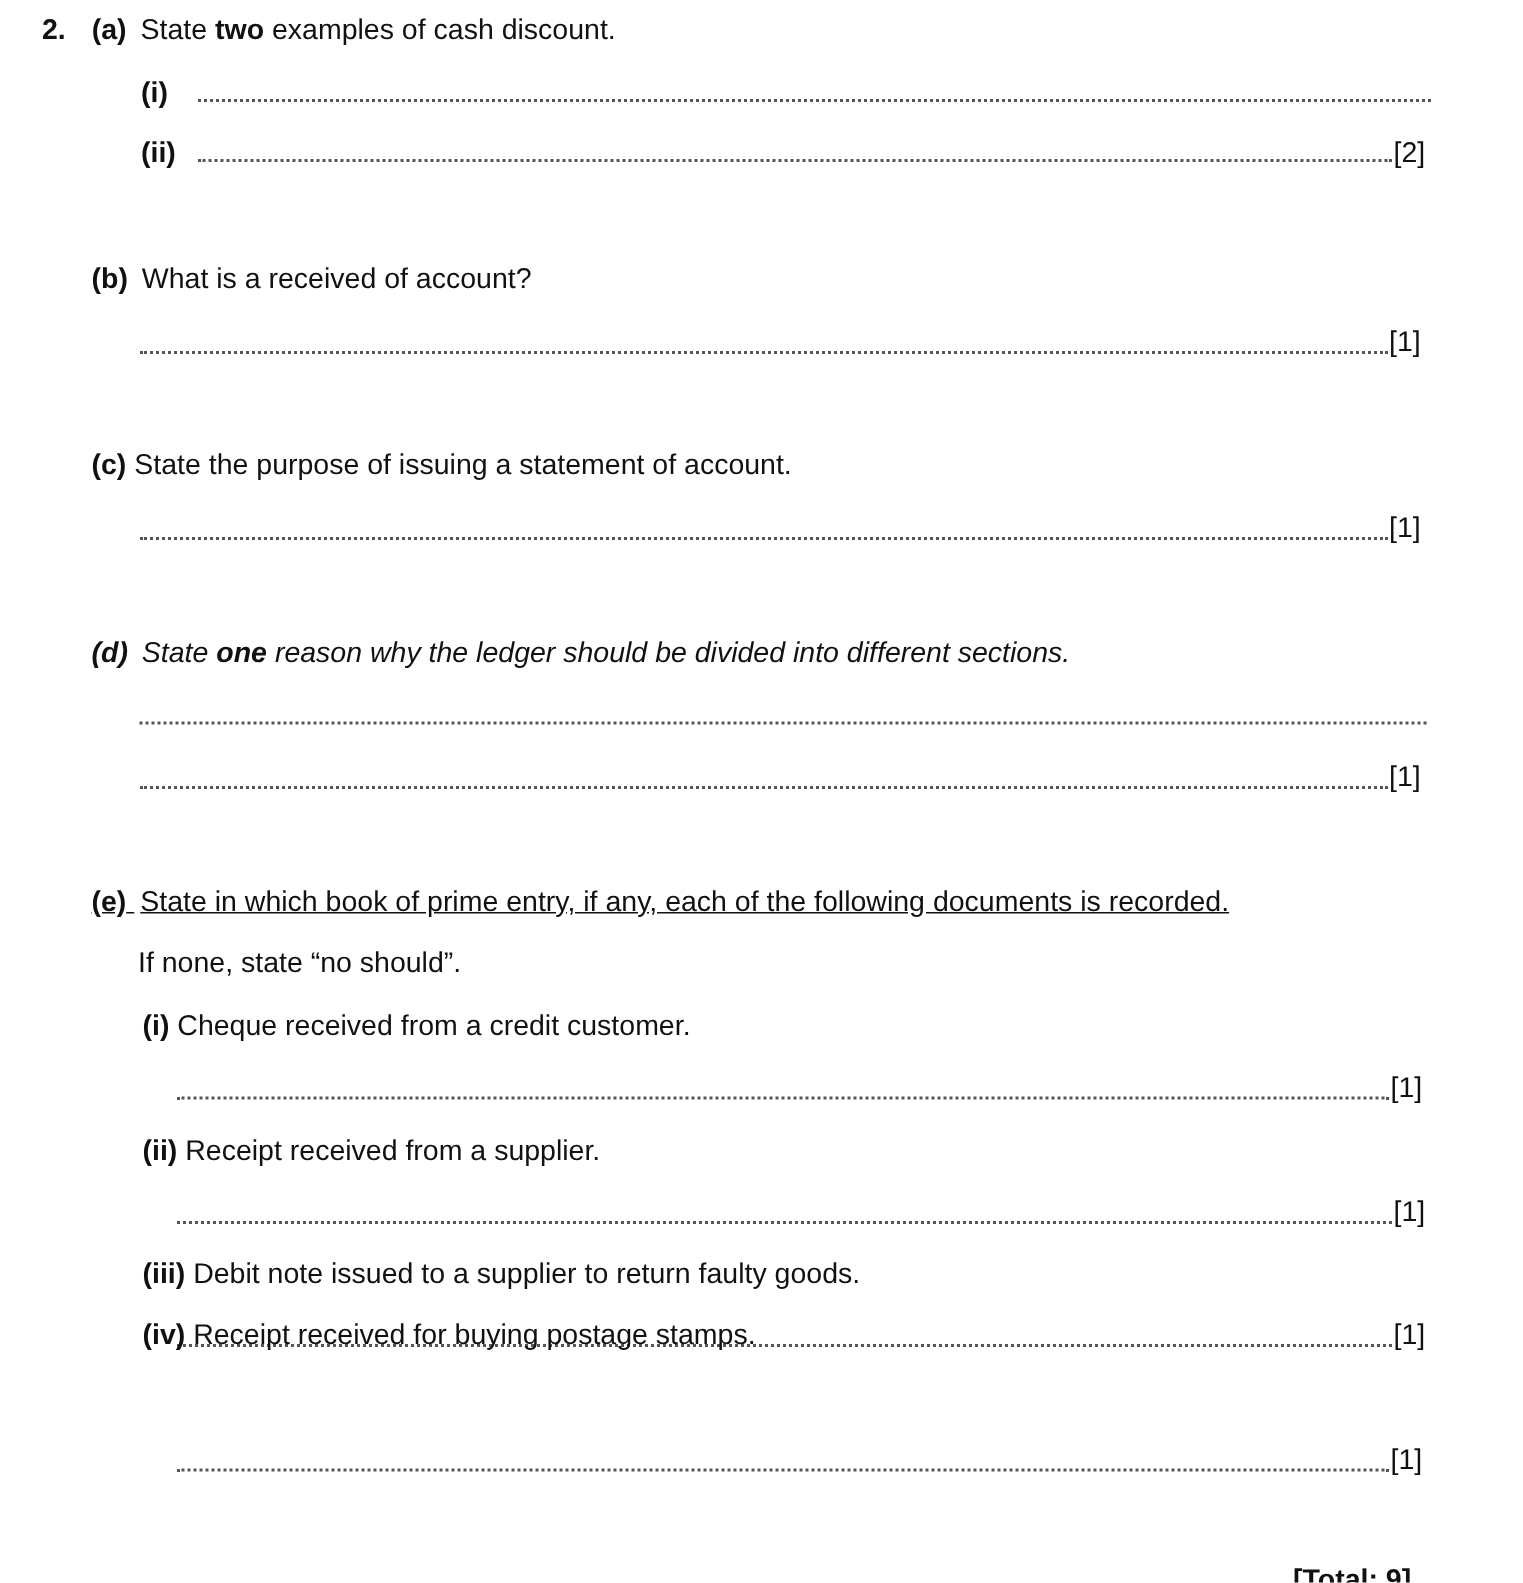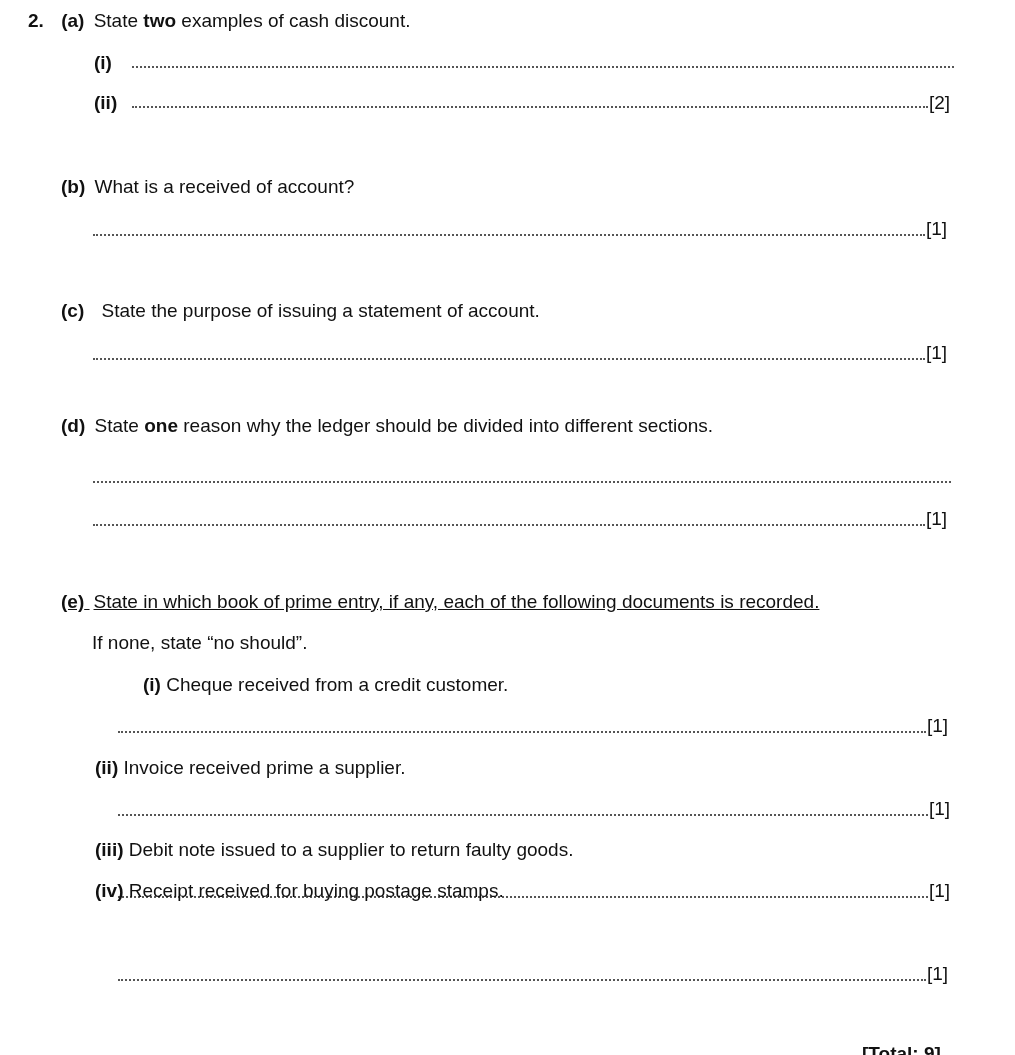--- a/index.html
+++ b/index.html
@@ -26,47 +26,47 @@
 
 <div class="abs" style="left:61px;top:176px;">
   <b>(b)</b>
   <span style="margin-left:4px">What is a received of account?</span>
 </div>
 <div class="line" style="left:93px;top:234px;width:832px;"></div>
 <span class="mark" style="left:926px;top:218px;">[1]</span>
 
 <div class="abs" style="left:61px;top:300px;">
   <b>(c)</b>
-  <span style="margin-left:12px">State the purpose of issuing a statement of account.</span>
+  <span style="margin-left:0">State the purpose of issuing a statement of account.</span>
 </div>
 <div class="line" style="left:93px;top:358px;width:832px;"></div>
 <span class="mark" style="left:926px;top:342px;">[1]</span>
 
-<div class="abs" style="left:61px;top:415px;">
+<div class="abs" style="left:61px;top:425px;font-style:italic;">
   <b>(d)</b>
   <span style="margin-left:4px">State </span><b>one</b><span> reason why the ledger should be divided into different sections.</span>
 </div>
 <div class="line" style="left:93px;top:481px;width:858px;"></div>
 <div class="line" style="left:93px;top:524px;width:832px;"></div>
 <span class="mark" style="left:926px;top:508px;">[1]</span>
 
 <div class="abs" style="left:61px;top:591px;text-decoration:underline;">
   <b>(e)</b>
   <span style="margin-left:4px">State in which book of prime entry, if any, each of the following documents is recorded.</span>
 </div>
 <span class="abs" style="left:92px;top:632px;">If none, state “no should”.</span>
 
-<div class="abs" style="left:95px;top:674px;margin-left:48px;">
+<div class="abs" style="left:95px;top:674px;">
   <b>(i)</b><span> Cheque received from a credit customer.</span>
 </div>
 <div class="line" style="left:118px;top:731px;width:808px;"></div>
 <span class="mark" style="left:927px;top:715px;">[1]</span>
 
 <div class="abs" style="left:95px;top:757px;">
-  <b>(ii)</b><span> Invoice received prime a supplier.</span>
+  <b>(ii)</b><span> Receipt received from a supplier.</span>
 </div>
 <div class="line" style="left:118px;top:814px;width:810px;"></div>
 <span class="mark" style="left:929px;top:798px;">[1]</span>
 
 <div class="abs" style="left:95px;top:839px;">
   <b>(iii)</b><span> Debit note issued to a supplier to return faulty goods.</span>
 </div>
 <div class="line" style="left:118px;top:896px;width:810px;"></div>
 <span class="mark" style="left:929px;top:880px;">[1]</span>
 

